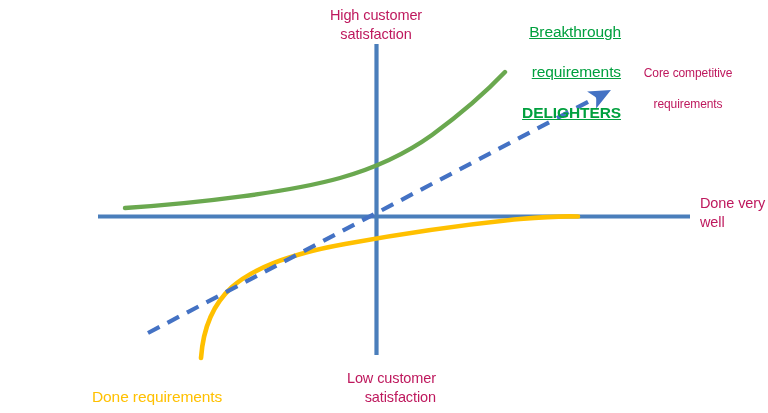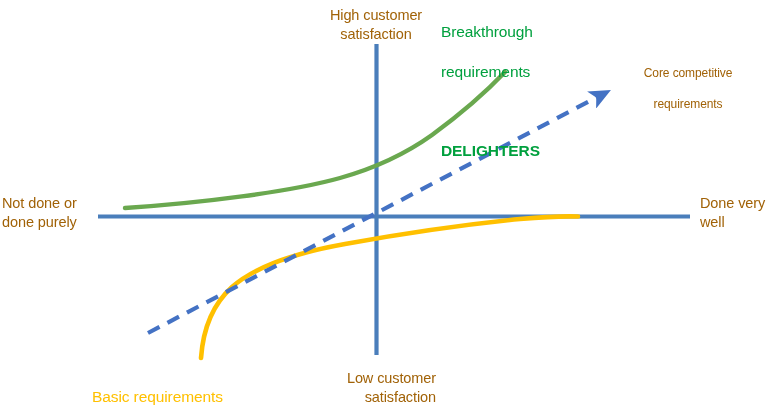--- a/index.html
+++ b/index.html
@@ -24,27 +24,26 @@
     left: 0;
     top: 0;
     width: 768px;
     height: 413px;
   }
   .lbl {
     position: absolute;
     font-family: "Liberation Sans", sans-serif;
     font-size: 14.5px;
     line-height: 1.32;
-    color: #a16207;
+    color: #be185d;
     white-space: pre-line;
     letter-spacing: -0.1px;
   }
   .lbl .strong {
     font-weight: bold;
-    margin-top: 38px;
   }
   
   #label-high-satisfaction {
     left: 316px;
     top: 6px;
     width: 120px;
     text-align: center;
   }
   #label-low-satisfaction {
     left: 316px;
@@ -61,24 +60,25 @@
   #label-done-well {
     left: 700px;
     top: 194px;
     width: 90px;
     text-align: left;
   }
   #label-delighters {
     left: 441px;
     top: 2px;
     width: 180px;
-    text-align: left;
+    text-align: right;
     color: #00a03e;
     font-size: 15.5px;
     line-height: 1.3;
+    text-decoration: underline;
   }
   #label-satisfiers {
     left: 608px;
     top: 50px;
     width: 160px;
     text-align: center;
     font-size: 12px;
     line-height: 1.3;
   }
   #label-dissatisfiers {
@@ -123,35 +123,33 @@
     </defs>
     <line x1="148" y1="333" x2="605" y2="93" stroke="#4472c4" stroke-width="4.2" stroke-dasharray="13 9" stroke-linecap="butt" marker-end="url(#arrowhead-satisfiers)"></line>
   </svg>
 
   <div class="lbl" id="label-high-satisfaction">High customer
 satisfaction</div>
 
   <div class="lbl" id="label-low-satisfaction">Low customer
 satisfaction</div>
 
-  <div class="lbl" id="label-not-done">Not done or
-done purely</div>
 
   <div class="lbl" id="label-done-well">Done very
 well</div>
 
   <div class="lbl" id="label-delighters">
     <span class="sub">Breakthrough</span>
     <span class="sub">requirements</span>
     <span class="sub strong">DELIGHTERS</span>
   </div>
 
   <div class="lbl" id="label-satisfiers">
     <span class="sub">Core competitive</span>
     <span class="sub">requirements</span>
   </div>
 
   <div class="lbl" id="label-dissatisfiers">
-    <span class="sub">Basic requirements</span>
+    <span class="sub">Done requirements</span>
     
   </div>
 
 </div>
 
 </body></html>

